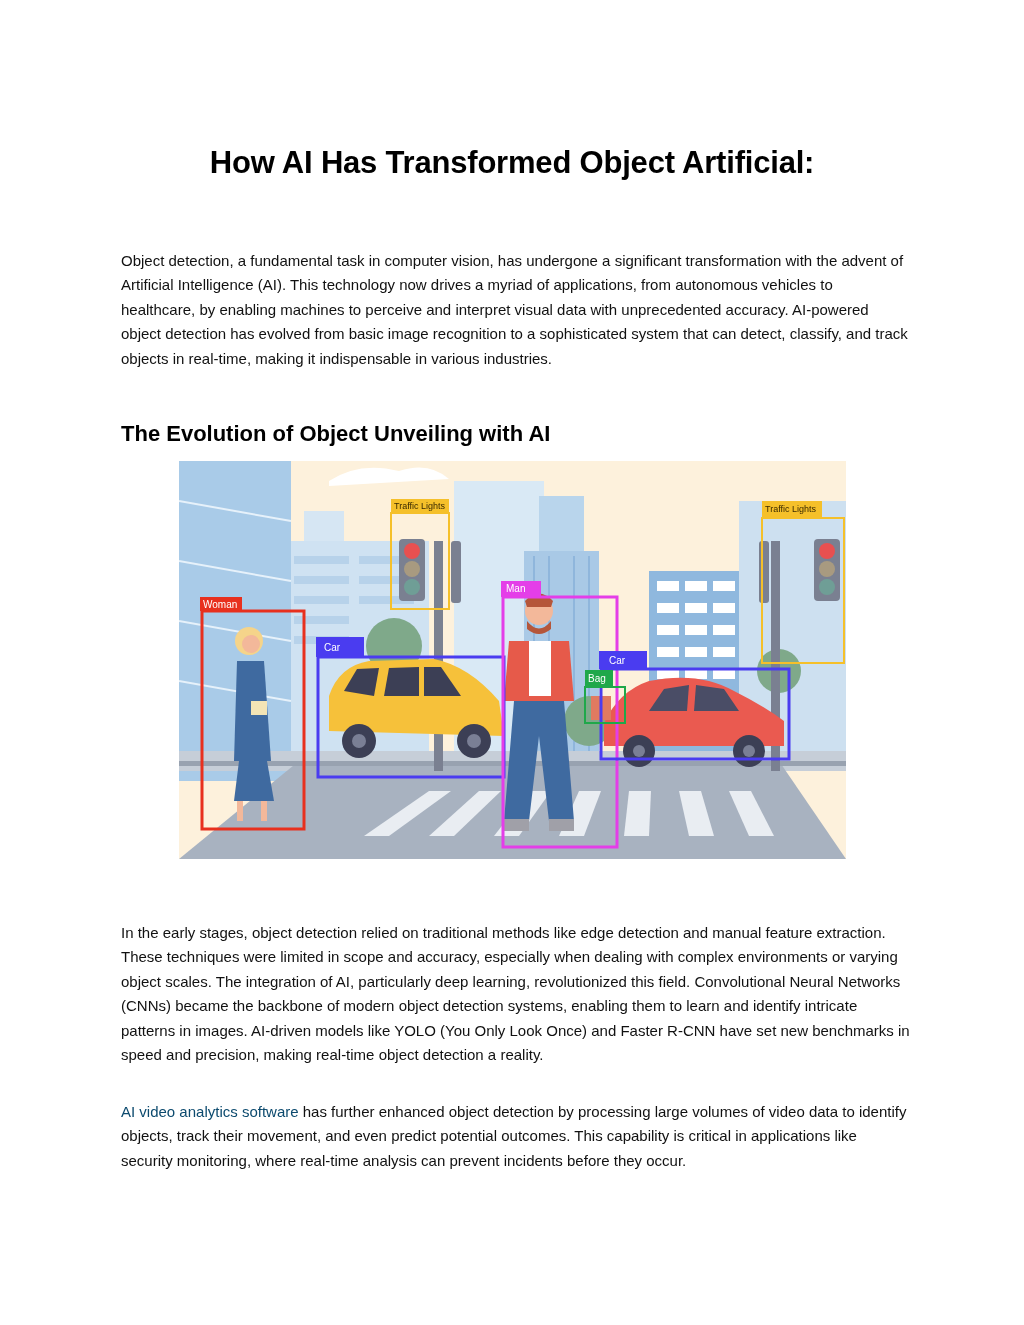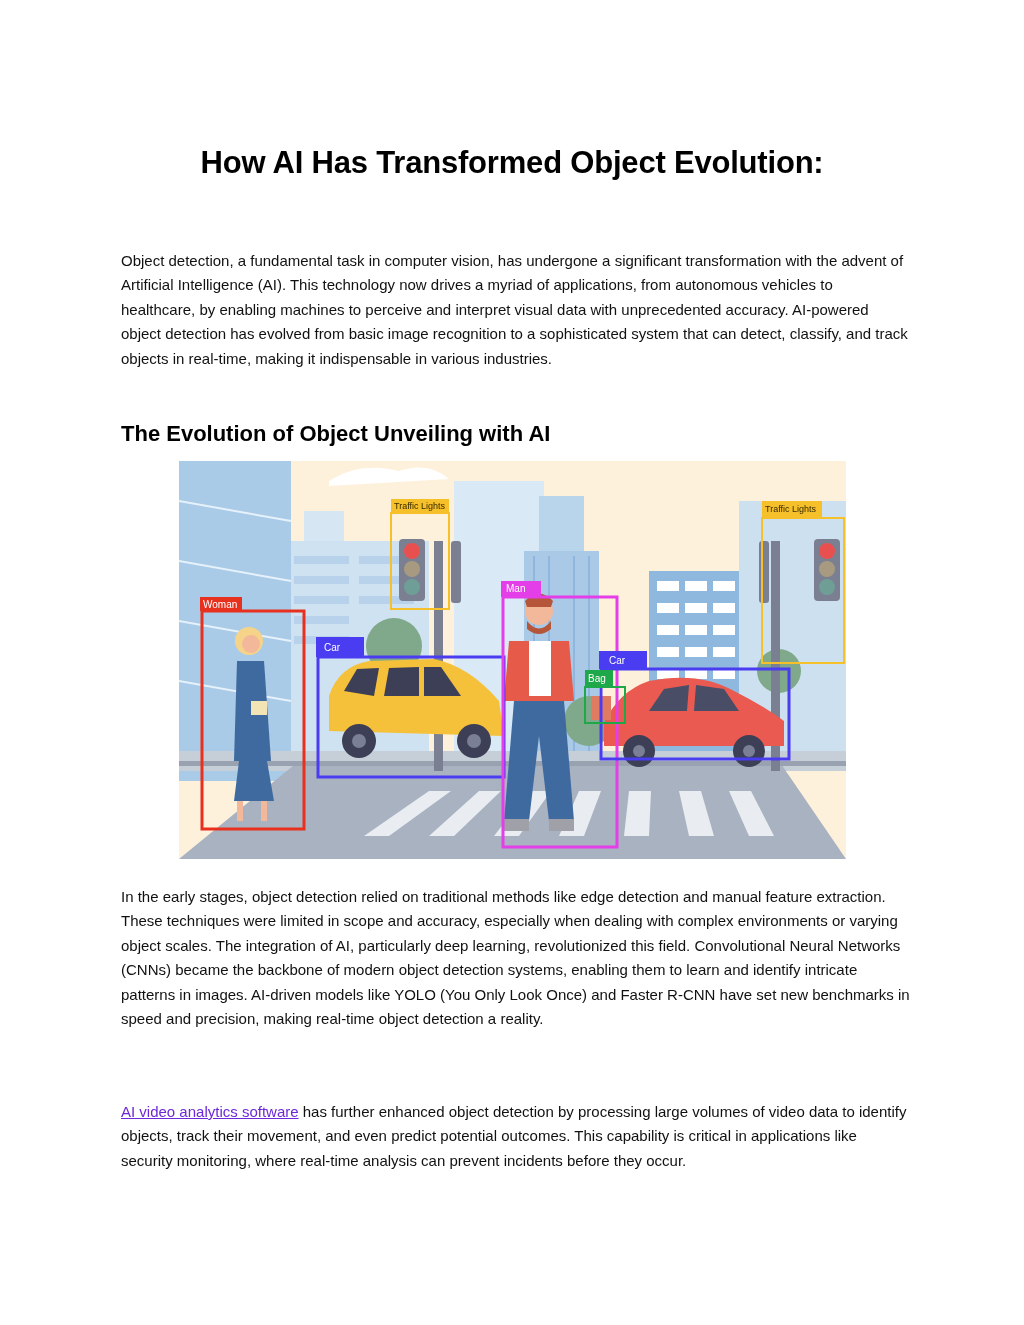--- a/index.html
+++ b/index.html
@@ -1,32 +1,32 @@
 <!DOCTYPE html>
 <html><head>
 <meta charset="utf-8">
 <style>
   html, body { margin:0; padding:0; background:#ffffff; }
   body { width:1024px; height:1325px; position:relative; overflow:hidden; font-family:"Liberation Sans", sans-serif; color:#000; }
   .title { position:absolute; left:100px; top:140px; width:824px; text-align:center; font-weight:bold; font-size:31px; line-height:45px; letter-spacing:-0.2px; margin:0; }
   .para { position:absolute; left:121px; width:790px; font-size:15px; line-height:24.4px; margin:0; color:#111; }
   .p1 { top:249px; }
   .h2 { position:absolute; left:121px; top:419px; font-weight:bold; font-size:22px; line-height:30px; margin:0; }
-  .p2 { top:885px; }
+  .p2 { top:921px; }
   .p3 { top:1100px; }
-  .link { color:#6d28d9; text-decoration:underline; cursor:pointer; }
+  .link { color:#0c4a6e; cursor:pointer; }
 
   .figure { position:absolute; left:179px; top:461px; width:667px; height:398px; overflow:hidden; background:#fdf1dc; }
   .figure svg { display:block; }
 </style>
 </head>
 <body>
 
 <h1 class="title">
-  <span>How AI Has Transformed Object Evolution:</span><br>
+  <span>How AI Has Transformed Object Artificial:</span><br>
 </h1>
 
 <p class="para p1">Object detection, a fundamental task in computer vision, has undergone a significant transformation with the advent of Artificial Intelligence (AI). This technology now drives a myriad of applications, from autonomous vehicles to healthcare, by enabling machines to perceive and interpret visual data with unprecedented accuracy. AI-powered object detection has evolved from basic image recognition to a sophisticated system that can detect, classify, and track objects in real-time, making it indispensable in various industries.</p>
 
 <h2 class="h2">The Evolution of Object Unveiling with AI</h2>
 
 <div class="figure">
   <svg width="667" height="398" viewBox="0 0 667 398" xmlns="http://www.w3.org/2000/svg">
 
     <rect x="0" y="0" width="667" height="398" fill="#fdf1dc"></rect>

